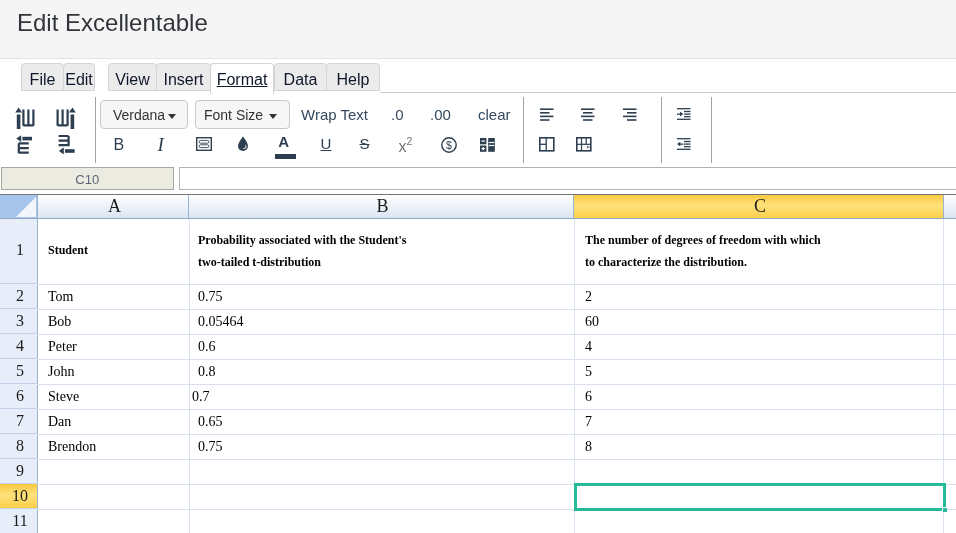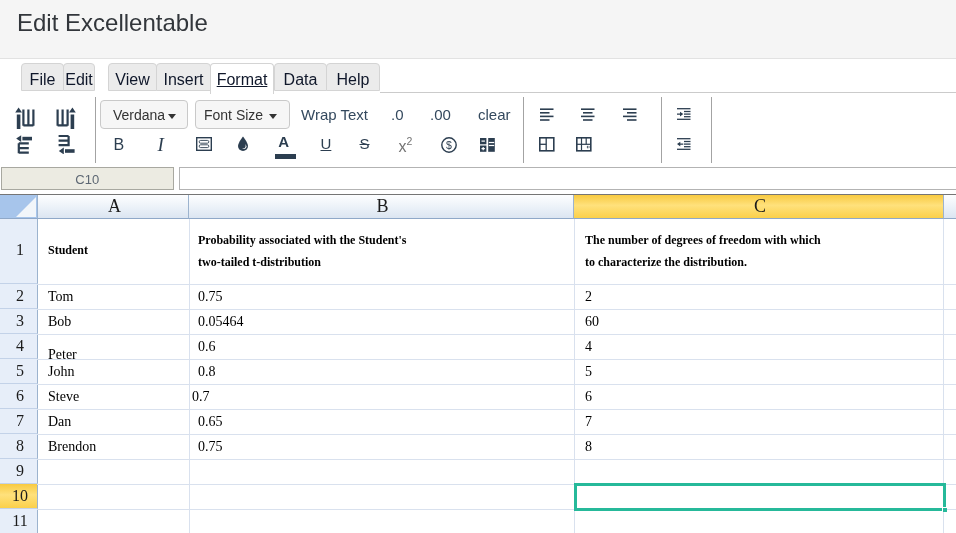--- a/index.html
+++ b/index.html
@@ -231,21 +231,21 @@
 <div class="hline" style="top:434px;"></div>
 <div class="hline" style="top:459px;"></div>
 <div class="hline" style="top:484px;"></div>
 <div class="hline" style="top:509px;"></div>
 
 <div class="hdrtext" style="left:48px; top:239px;">Student</div>
 <div class="hdrtext" style="left:198px; top:229px;">Probability associated with the Student's<br>two-tailed t-distribution</div>
 <div class="hdrtext" style="left:585px; top:229px;">The number of degrees of freedom with which<br>to characterize the distribution.</div>
 <div class="ctext" style="left:48px; top:284px;">Tom</div>
 <div class="ctext" style="left:48px; top:309px;">Bob</div>
-<div class="ctext" style="left:48px; top:334px;margin-top:8px;">Peter</div>
+<div class="ctext" style="left:48px; top:334px;">Peter</div>
 <div class="ctext" style="left:48px; top:359px;">John</div>
 <div class="ctext" style="left:48px; top:384px;">Steve</div>
 <div class="ctext" style="left:48px; top:409px;">Dan</div>
 <div class="ctext" style="left:48px; top:434px;text-align:right;">Brendon</div>
 <div class="ctext" style="left:198px; top:284px;">0.75</div>
 <div class="ctext" style="left:198px; top:309px;">0.05464</div>
 <div class="ctext" style="left:198px; top:334px;">0.6</div>
 <div class="ctext" style="left:198px; top:359px;">0.8</div>
 <div class="ctext" style="left:192px; top:384px;">0.7</div>
 <div class="ctext" style="left:198px; top:409px;">0.65</div>

